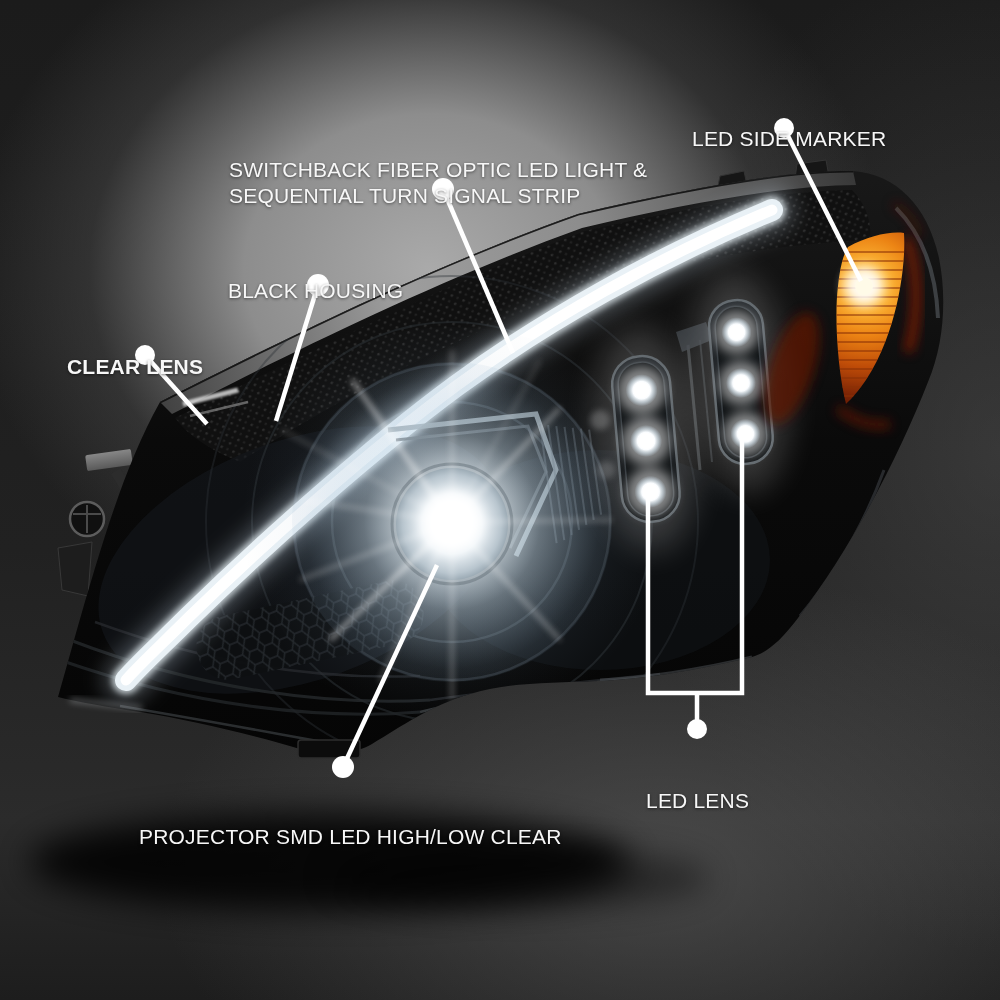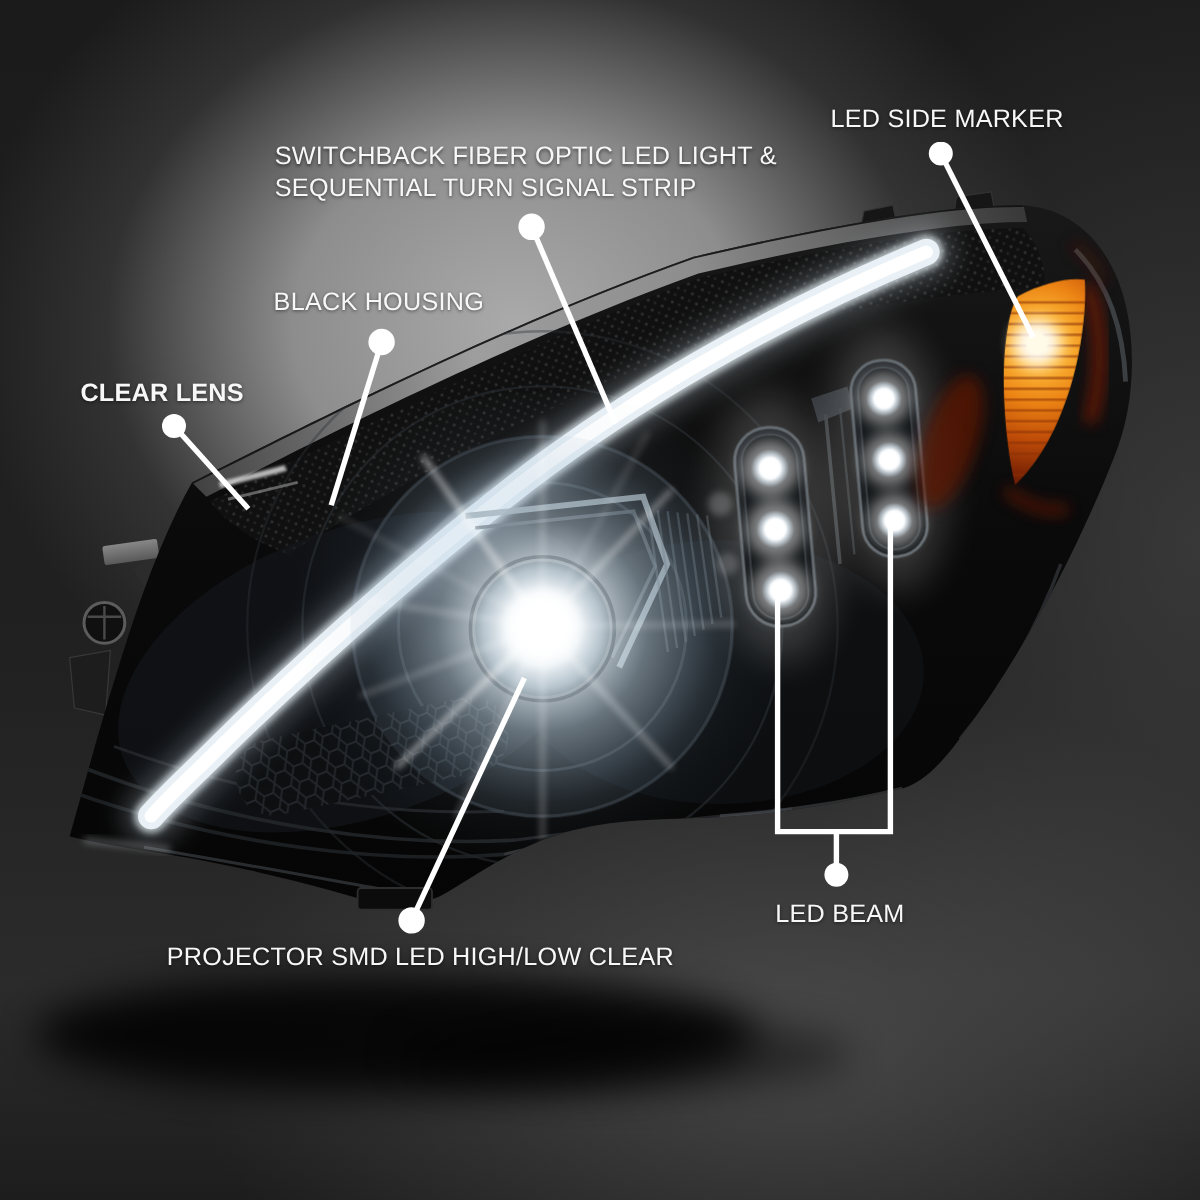--- a/index.html
+++ b/index.html
@@ -8,21 +8,21 @@
     font-family:"Liberation Sans", sans-serif;
     background:
       radial-gradient(620px 520px at 43% 27%, #aaaaaa 0%, #8d8d8d 30%, rgba(80,80,80,.40) 55%, rgba(30,30,30,0) 74%),
       radial-gradient(720px 430px at 66% 87%, rgba(98,98,98,.55) 0%, rgba(40,40,40,0) 70%),
       radial-gradient(520px 720px at 100% 45%, rgba(95,95,95,.38) 0%, rgba(30,30,30,0) 70%),
       linear-gradient(180deg, #1b1b1b 0%, #212121 55%, #2b2b2b 82%, #1d1d1d 100%);
   }
   .art { position:absolute; left:0; top:0; }
   .callout-label {
     position:absolute; color:#f7f7f7; font-size:21px; letter-spacing:.2px;
-    white-space:nowrap; text-shadow:0 1px 3px rgba(0,0,0,.55);
+    white-space:nowrap; text-shadow:0 1px 3px rgba(0,0,0,.55);margin-top:39px;
   }
   #lbl-switchback { left:229px; top:118px; line-height:26px; }
   #lbl-black-housing { left:228px; top:240px; }
   #lbl-clear-lens { left:67px; top:316px;font-weight:bold; }
   #lbl-side-marker { left:692px; top:88px; }
   #lbl-projector { left:139px; top:786px; }
   #lbl-led-bars { left:646px; top:750px; }
 </style>
 </head>
 <body>
@@ -337,14 +337,14 @@
   </svg>
 
   <div class="callout-label" id="lbl-switchback">
     <div>SWITCHBACK FIBER OPTIC LED LIGHT &amp;</div>
     <div>SEQUENTIAL TURN SIGNAL STRIP</div>
   </div>
   <div class="callout-label" id="lbl-black-housing">BLACK HOUSING</div>
   <div class="callout-label" id="lbl-clear-lens">CLEAR LENS</div>
   <div class="callout-label" id="lbl-side-marker">LED SIDE MARKER</div>
   <div class="callout-label" id="lbl-projector">PROJECTOR SMD LED HIGH/LOW CLEAR</div>
-  <div class="callout-label" id="lbl-led-bars">LED BEAM</div>
+  <div class="callout-label" id="lbl-led-bars">LED LENS</div>
 </div>
 
 </body></html>

